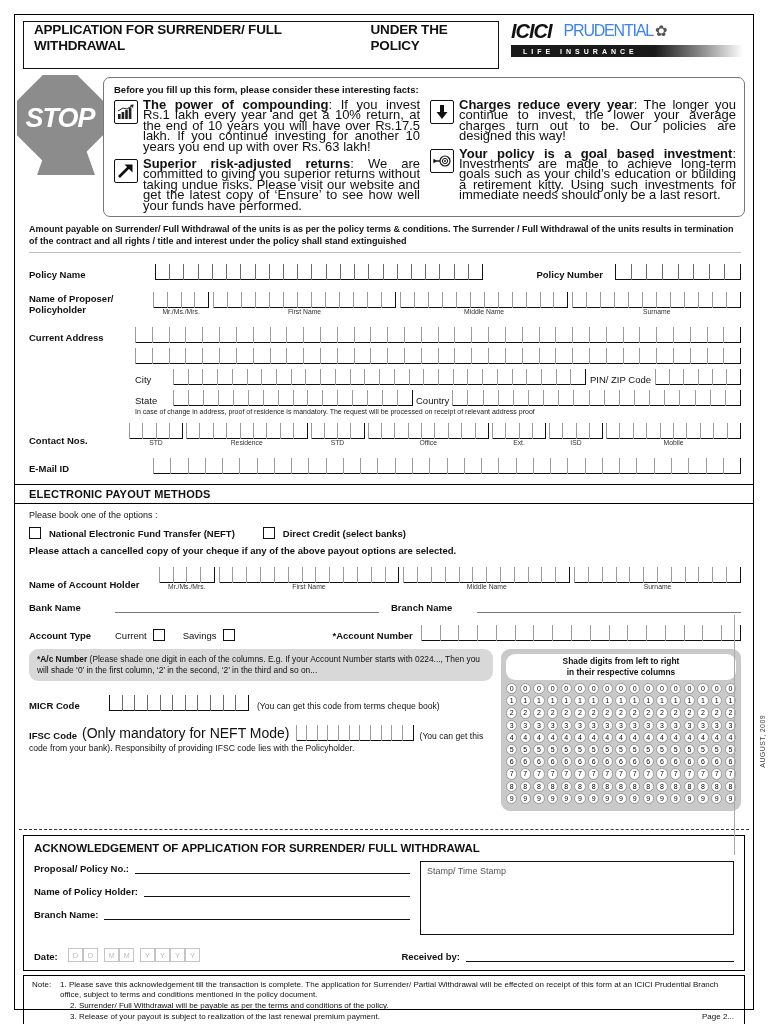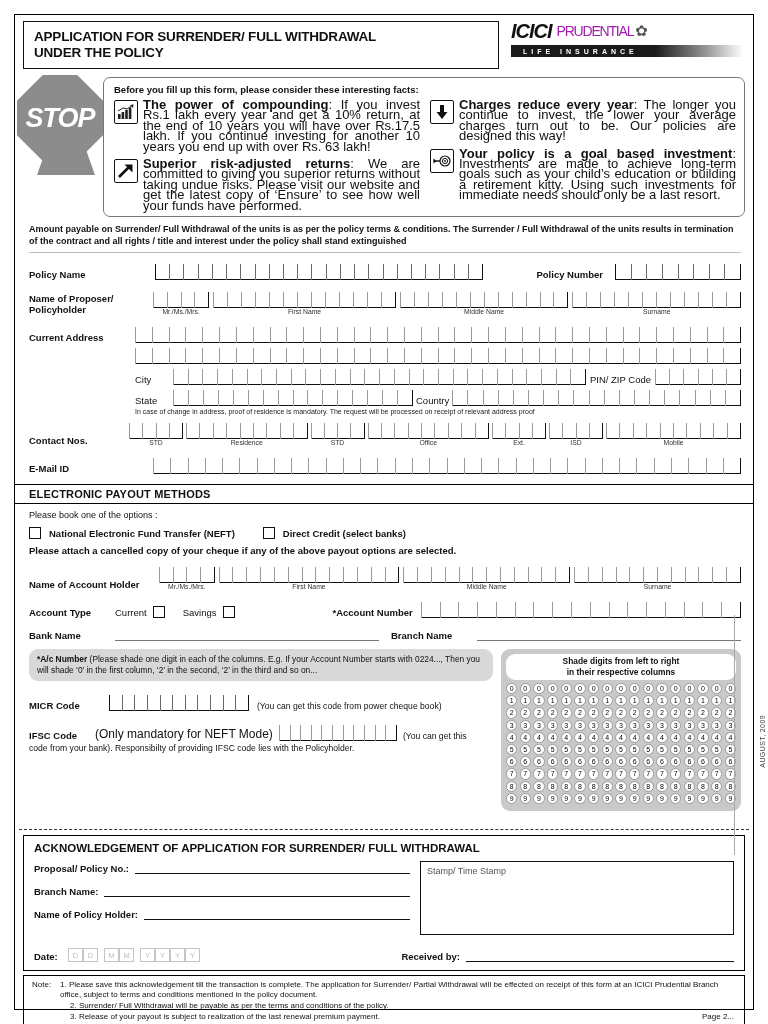--- a/index.html
+++ b/index.html
@@ -17,33 +17,33 @@
     width:740px; height:996px;
     border:1px solid #000;
     background:#fff;
   }
 
   
   .hdr { position:relative; height:56px; }
   .hdr-title-box {
     position:absolute; left:8px; top:6px; width:476px; height:48px;
     border:1px solid #111; background:#fff;
-    display:flex; flex-direction:column; justify-content:center;
+    display:flex; justify-content:center;
     padding-left:10px;
   }
   .hdr-title-box div {
     font-size:13.5px; font-weight:bold; letter-spacing:-0.2px; line-height:16px;
   }
   .logo { position:absolute; right:10px; top:4px; width:232px; }
   .logo-top { display:flex; align-items:center; height:24px; }
   .logo-icici {
     font-size:20px; font-weight:bold; font-style:italic; letter-spacing:-1px;
   }
   .logo-prud {
-    font-size:14px; letter-spacing:-1.2px; margin-left:5px; color:#a21caf;
+    font-size:16px; letter-spacing:-1.2px; margin-left:12px; color:#3b82f6;
   }
   .logo-swirl { margin-left:2px; font-size:15px; color:#555; }
   .logo-bar {
     margin-top:2px; height:12px;
     background:linear-gradient(to right,#1a1a1a 0%,#1a1a1a 62%,#8a8a8a 82%,#ffffff 100%);
     display:flex; align-items:center;
   }
   .logo-bar span {
     color:#fff; font-size:7px; letter-spacing:4px; font-weight:bold; padding-left:12px;
   }
@@ -735,20 +735,27 @@
               <i></i>
               <i></i>
               <i></i>
             </div>
             <div class="subl">Surname</div>
           </div>
         </div>
     </div>
 
     <div class="row" style="margin-top:12px;">
+      <div class="lbl" style="width:86px;">Bank Name</div>
+      <div class="dline" style="max-width:300px;"></div>
+      <div class="lbl" style="width:98px; padding-left:12px;">Branch Name</div>
+      <div class="dline"></div>
+    </div>
+
+    <div class="row" style="margin-top:12px;">
       <div class="lbl" style="width:86px;">Account Type</div>
       <span class="lbl-n" style="font-size:9.5px;">Current</span>
       <span class="chk" style="margin-left:6px;"></span>
       <span class="lbl-n" style="font-size:9.5px; margin-left:18px;">Savings</span>
       <span class="chk" style="margin-left:6px;"></span>
       <span class="lbl" style="margin-left:98px;">*Account Number</span>
       <div class="comb end thin" id="acctnum" style="flex:1; margin-left:8px;">
           <i></i>
           <i></i>
           <i></i>
@@ -760,27 +767,20 @@
           <i></i>
           <i></i>
           <i></i>
           <i></i>
           <i></i>
           <i></i>
           <i></i>
           <i></i>
           <i></i>
         </div>
-    </div>
-
-    <div class="row" style="margin-top:12px;">
-      <div class="lbl" style="width:86px;">Bank Name</div>
-      <div class="dline" style="max-width:300px;"></div>
-      <div class="lbl" style="width:98px; padding-left:12px;">Branch Name</div>
-      <div class="dline"></div>
     </div>
   </div>
 
   <div style="display:flex; margin:8px 12px 0 14px; gap:8px;">
     <div style="flex:1;">
       <div class="greybox">
         <b>*A/c Number</b><span> (Please shade one digit in each of the columns. E.g. If your Account Number starts with 0224..., Then you will shade ‘0’ in the first column, ‘2’ in the second, ‘2’ in the third and so on...</span>
       </div>
 
       <div class="row" style="margin-top:14px;">
@@ -791,27 +791,27 @@
             <i></i>
             <i></i>
             <i></i>
             <i></i>
             <i></i>
             <i></i>
             <i></i>
             <i></i>
             <i></i>
           </div>
-        <div class="lbl-n" style="font-size:8.6px; margin-left:8px;">(You can get this code from power cheque book)</div>
+        <div class="lbl-n" style="font-size:8.6px; margin-left:8px;">(You can get this code from terms cheque book)</div>
       </div>
 
       <div style="margin-top:14px;">
         <div class="row">
           <div class="lbl" style="white-space:nowrap;">IFSC Code</div>
-          <div class="lbl-n" style="font-size:12px; margin-left:18px; white-space:nowrap;">(Only mandatory for NEFT Mode)</div>
+          <div class="lbl-n" style="font-size:14px; margin-left:5px; white-space:nowrap;">(Only mandatory for NEFT Mode)</div>
           <div class="comb end thin" id="ifsc" style="width:118px; margin-left:6px;">
               <i></i>
               <i></i>
               <i></i>
               <i></i>
               <i></i>
               <i></i>
               <i></i>
               <i></i>
               <i></i>
@@ -1031,25 +1031,25 @@
 
   <div class="ackbox">
     <div class="ack-title">ACKNOWLEDGEMENT OF APPLICATION FOR SURRENDER/ FULL WITHDRAWAL</div>
     <div style="display:flex; gap:10px;">
       <div style="flex:1;">
         <div class="row" style="margin-top:2px;">
           <div class="lbl" style="white-space:nowrap;">Proposal/ Policy No.:</div>
           <div class="dline" style="border-bottom:1px solid #111; margin-left:6px;"></div>
         </div>
         <div class="row" style="margin-top:12px;">
+          <div class="lbl" style="white-space:nowrap;">Name of Policy Holder:</div>
+          <div class="dline" style="border-bottom:1px solid #111; margin-left:6px;"></div>
+        </div>
+        <div class="row" style="margin-top:12px;">
           <div class="lbl" style="white-space:nowrap;">Branch Name:</div>
-          <div class="dline" style="border-bottom:1px solid #111; margin-left:6px;"></div>
-        </div>
-        <div class="row" style="margin-top:12px;">
-          <div class="lbl" style="white-space:nowrap;">Name of Policy Holder:</div>
           <div class="dline" style="border-bottom:1px solid #111; margin-left:6px;"></div>
         </div>
       </div>
       <div style="width:314px;">
         <div class="stamp">
           <span>Stamp/ Time Stamp</span>
         </div>
       </div>
     </div>
 

